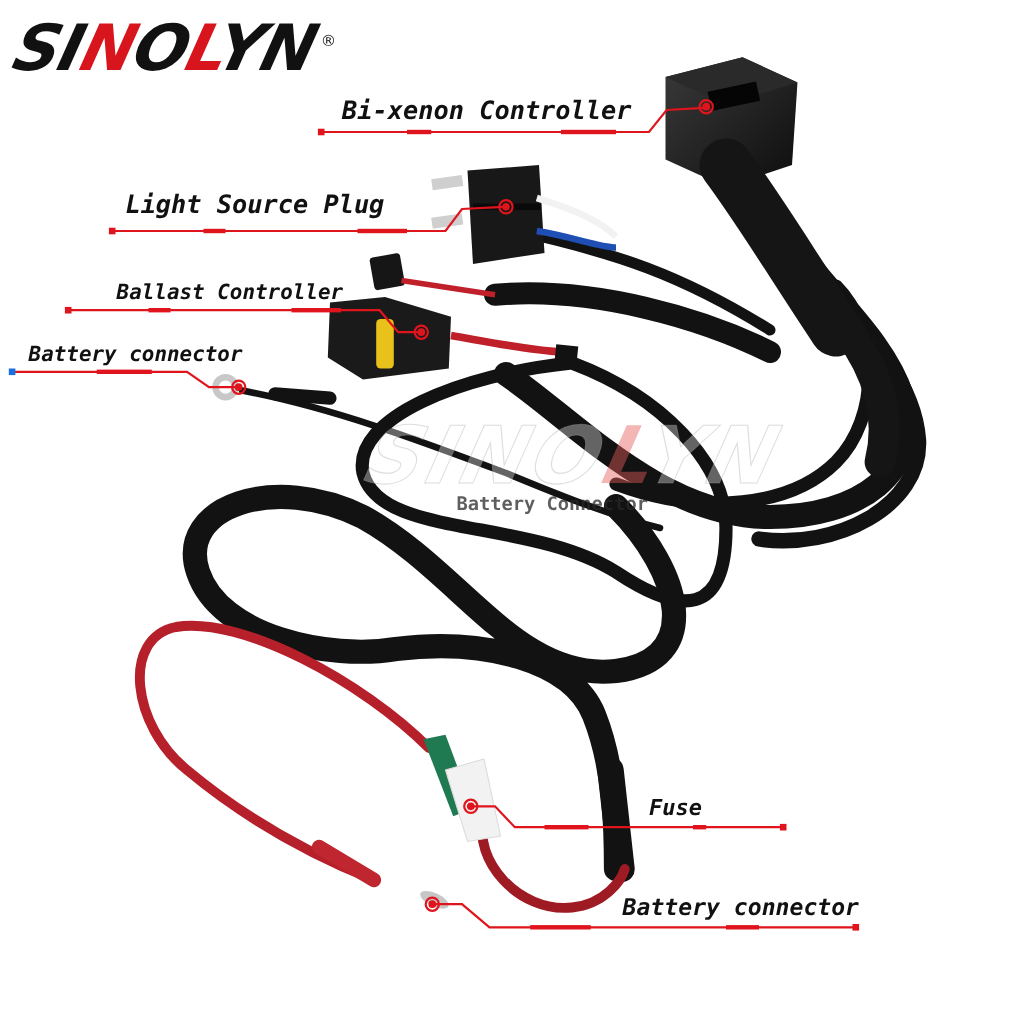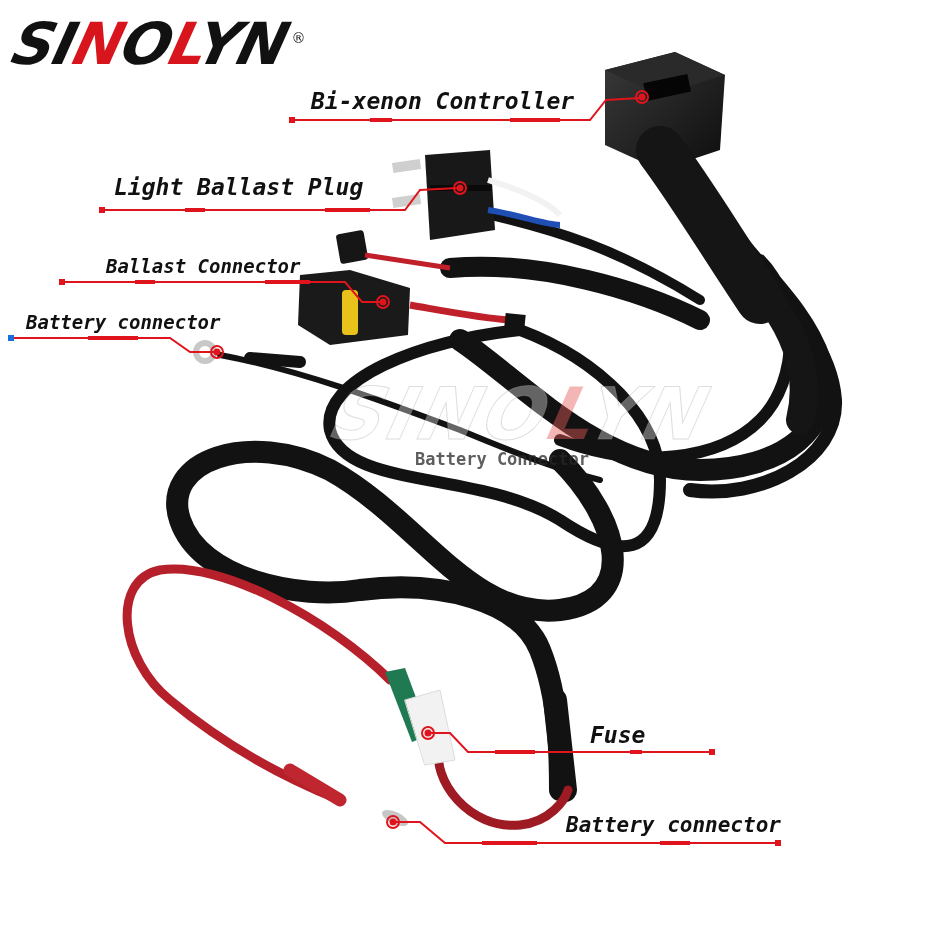--- a/index.html
+++ b/index.html
@@ -144,17 +144,17 @@
   <span>SI</span><span class="red">N</span><span>O</span><span class="red">L</span><span>Y</span><span>N</span>
   <span class="reg">®</span>
 </div>
 
 <div class="watermark">
   <span>SI</span><span>NO</span><span class="red">L</span><span>YN</span>
 </div>
 <div class="ghost-label">Battery Connector</div>
 
 <div class="label" style="left:311px; top:88px; font-size:23px;">Bi-xenon Controller</div>
-<div class="label" style="left:114px; top:174px; font-size:23px;">Light Ballast Plug</div>
-<div class="label" style="left:106px; top:255px; font-size:19px;">Ballast Connector</div>
+<div class="label" style="left:114px; top:174px; font-size:23px;">Light Source Plug</div>
+<div class="label" style="left:106px; top:255px; font-size:19px;">Ballast Controller</div>
 <div class="label" style="left:26px; top:311px; font-size:19px;">Battery connector</div>
-<div class="label" style="left:590px; top:722px; font-size:23px;">Fuse</div>
+<div class="label" style="left:590px; top:722px; font-size:20px;">Fuse</div>
 <div class="label" style="left:566px; top:813px; font-size:21px;">Battery connector</div>
 
 </body></html>

